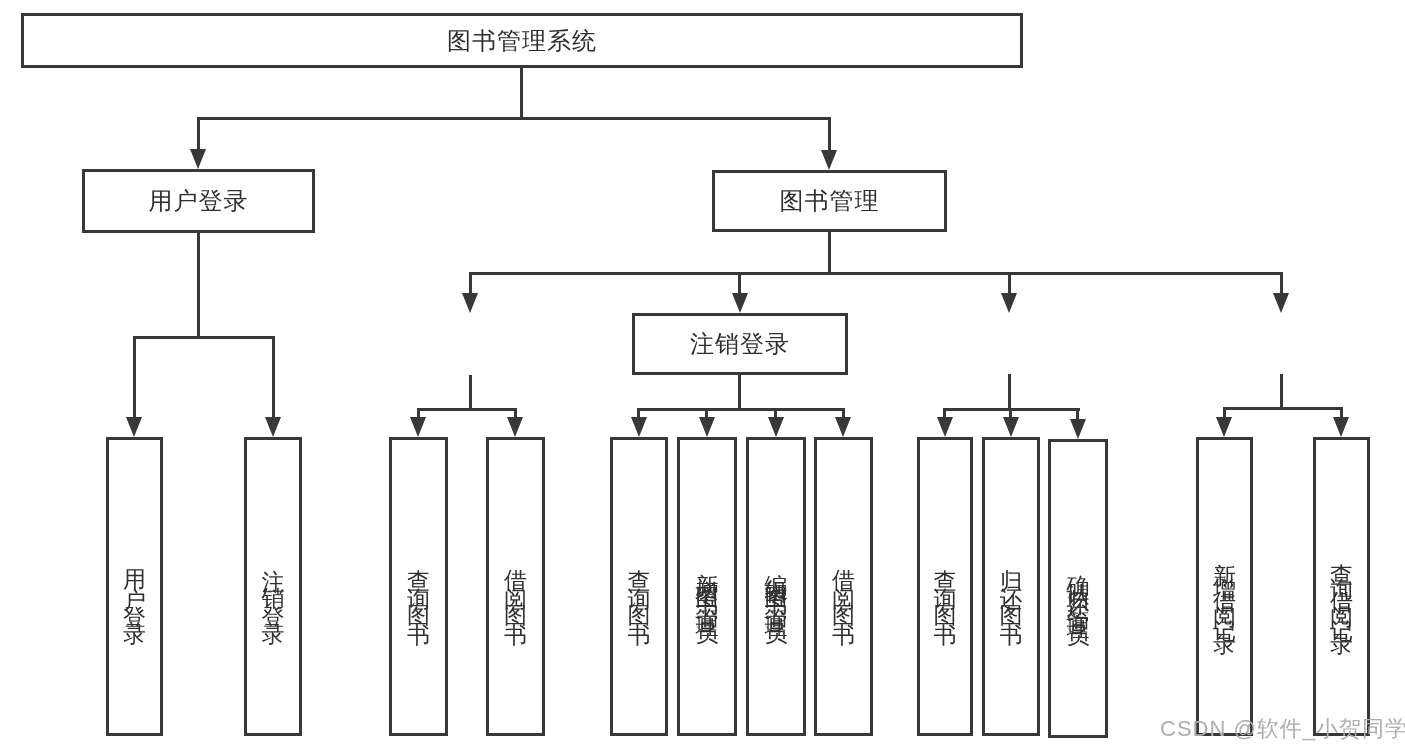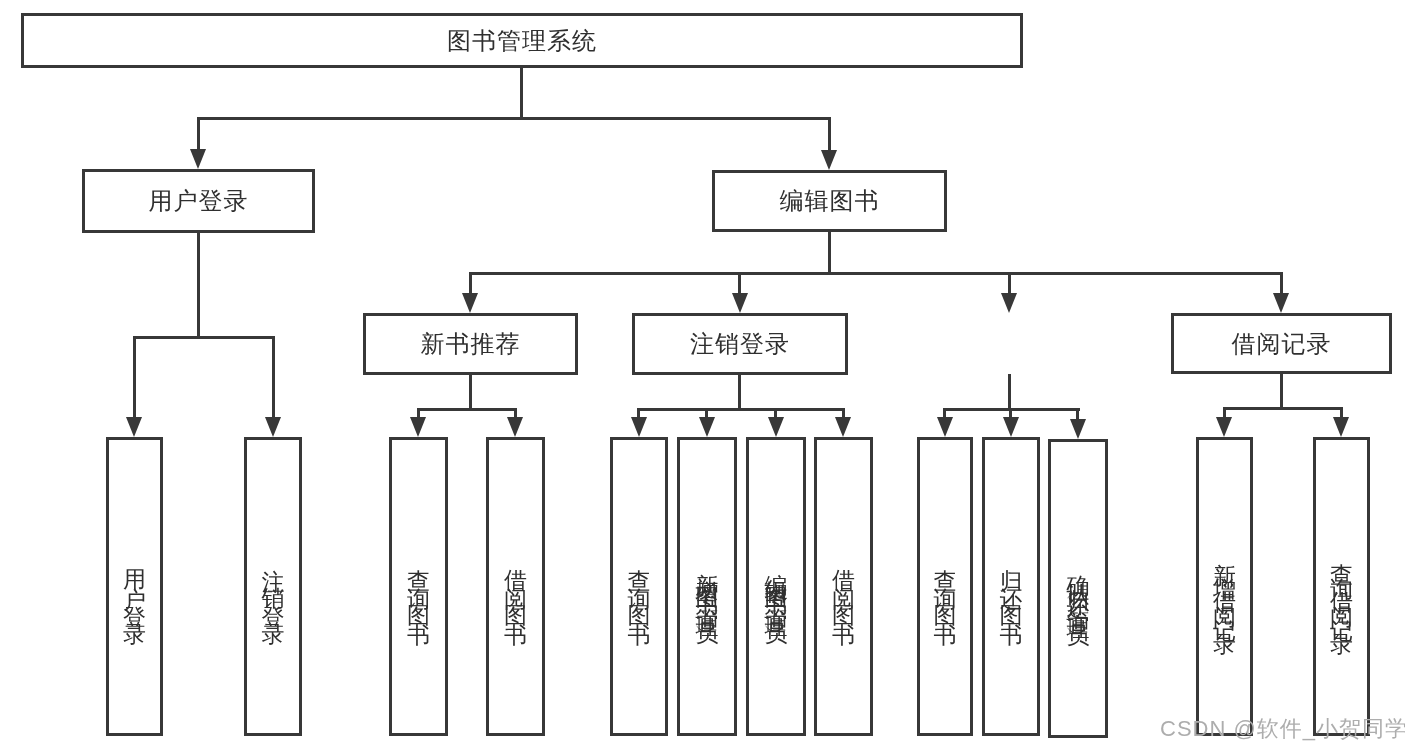--- a/index.html
+++ b/index.html
@@ -34,49 +34,43 @@
   <div class="hline" style="left:197px;top:117px;width:634px;"></div>
   <div class="vline" style="left:197px;top:117px;height:34px;"></div>
   <div class="arr" style="left:190px;top:149px;"></div>
   <div class="vline" style="left:828px;top:117px;height:33px;"></div>
   <div class="arr" style="left:821px;top:150px;"></div>
 
   <div class="box" style="left:82px;top:169px;width:233px;height:64px;">
     <span class="hlabel">用户登录</span>
   </div>
   <div class="box" style="left:712px;top:170px;width:235px;height:62px;">
-    <span class="hlabel">编辑图书</span>
+    <span class="hlabel">图书管理</span>
   </div>
 
   <div class="vline" style="left:197px;top:233px;height:103px;"></div>
   <div class="hline" style="left:133px;top:336px;width:142px;"></div>
   <div class="vline" style="left:133px;top:336px;height:81px;"></div>
   <div class="arr" style="left:126px;top:417px;"></div>
   <div class="vline" style="left:272px;top:336px;height:81px;"></div>
   <div class="arr" style="left:265px;top:417px;"></div>
 
   <div class="vline" style="left:828px;top:232px;height:40px;"></div>
   <div class="hline" style="left:470px;top:272px;width:813px;"></div>
   <div class="vline" style="left:469px;top:272px;height:21px;"></div>
   <div class="arr" style="left:462px;top:293px;"></div>
   <div class="vline" style="left:738px;top:272px;height:21px;"></div>
   <div class="arr" style="left:732px;top:293px;"></div>
   <div class="vline" style="left:1008px;top:272px;height:21px;"></div>
   <div class="arr" style="left:1001px;top:293px;"></div>
   <div class="vline" style="left:1280px;top:272px;height:21px;"></div>
   <div class="arr" style="left:1273px;top:293px;"></div>
 
-  <div class="box" style="left:363px;top:313px;width:215px;height:62px;">
-    <span class="hlabel">新书推荐</span>
-  </div>
   <div class="box" style="left:632px;top:313px;width:216px;height:62px;">
     <span class="hlabel">注销登录</span>
-  </div>
-  <div class="box" style="left:1171px;top:313px;width:221px;height:61px;">
-    <span class="hlabel">借阅记录</span>
   </div>
 
   <div class="vline" style="left:469px;top:375px;height:33px;"></div>
   <div class="hline" style="left:417px;top:408px;width:100px;"></div>
   <div class="vline" style="left:417px;top:408px;height:9px;"></div>
   <div class="arr" style="left:410px;top:417px;"></div>
   <div class="vline" style="left:514px;top:408px;height:9px;"></div>
   <div class="arr" style="left:507px;top:417px;"></div>
 
   <div class="vline" style="left:738px;top:375px;height:33px;"></div>

